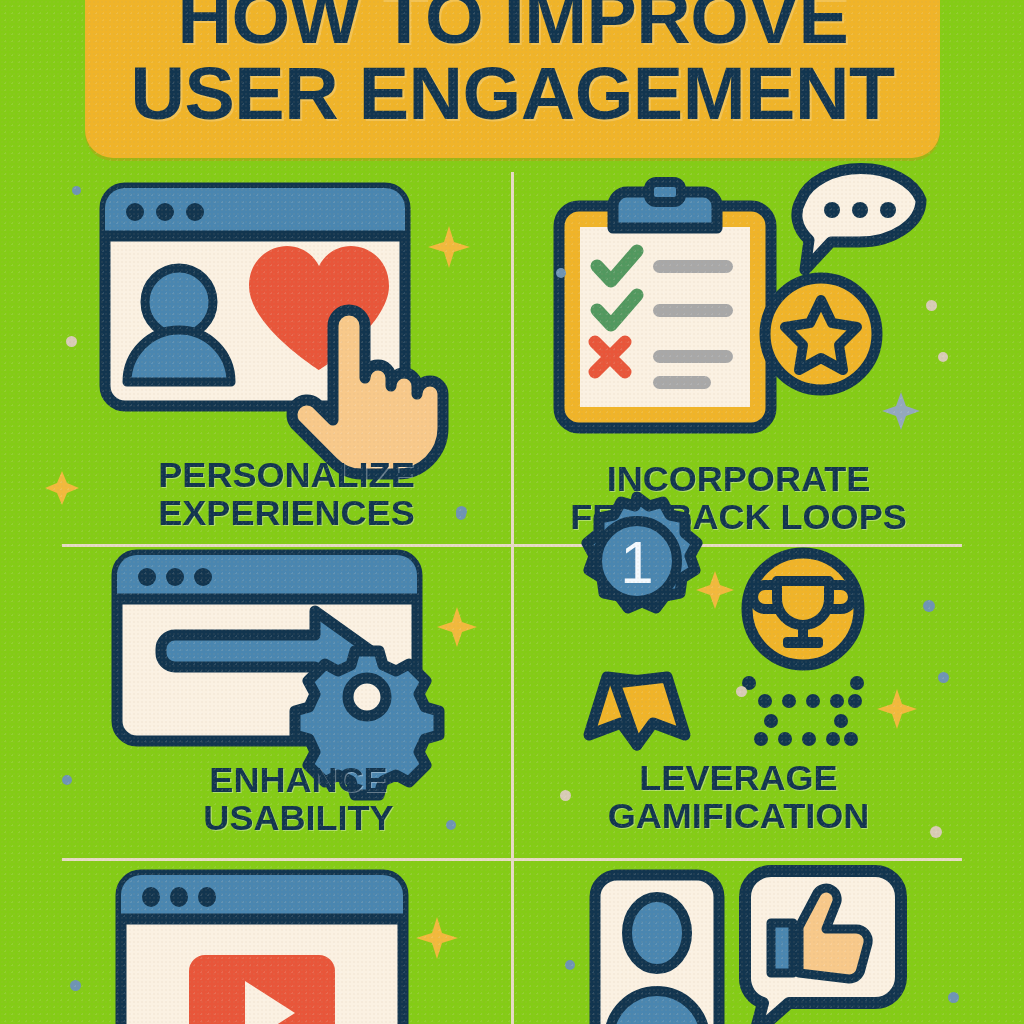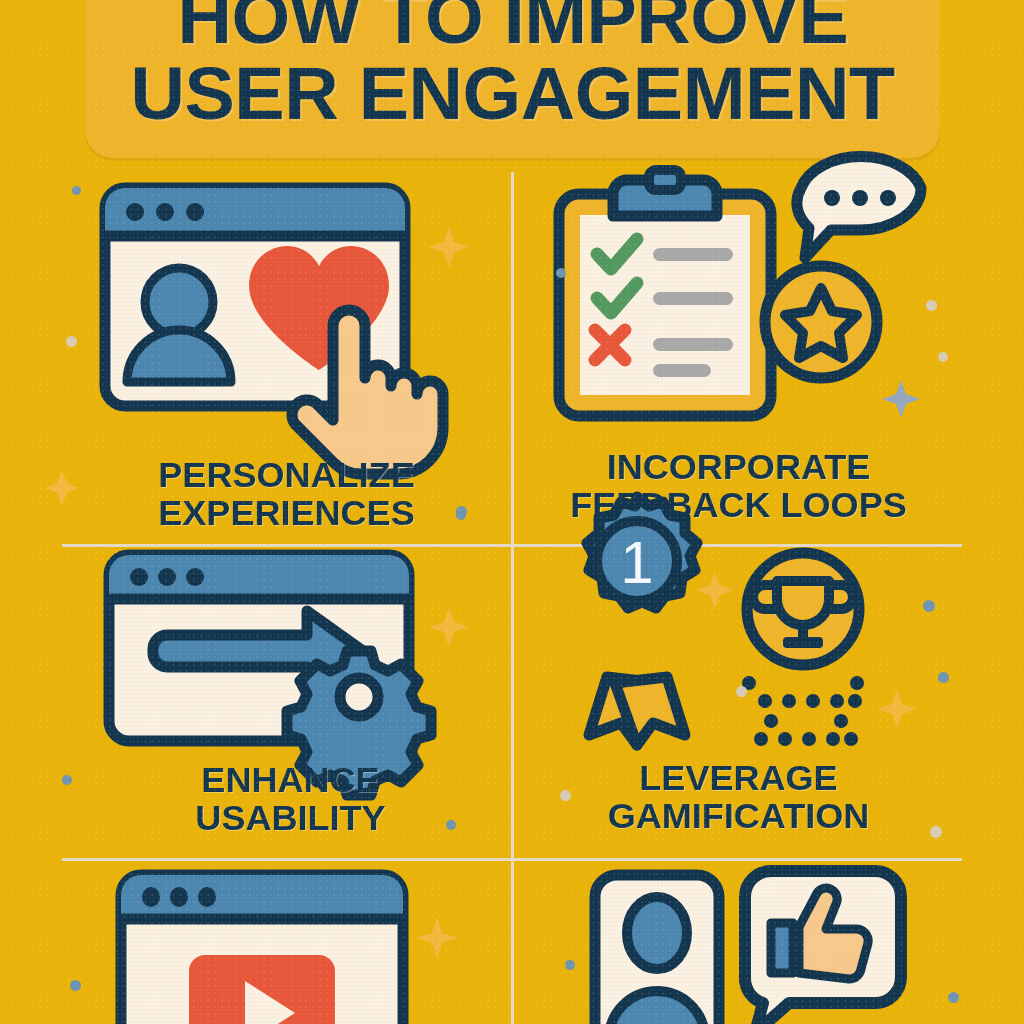--- a/index.html
+++ b/index.html
@@ -2,21 +2,21 @@
 <html><head>
 <meta charset="utf-8">
 <style>
   html,body{margin:0;padding:0;}
   body{
     width:1024px;height:1024px;overflow:hidden;
     background:#FBF1E2;
     font-family:"Liberation Sans", sans-serif;
     position:relative;
   }
-  .page{position:relative;width:1024px;height:1024px;overflow:hidden;background:#eab308;}
+  .page{position:relative;width:1024px;height:1024px;overflow:hidden;background:#84cc16;}
 
   
   .grain{
     position:absolute;inset:0;pointer-events:none;z-index:40;opacity:.5;
     background-image:
       radial-gradient(rgba(180,160,130,.16) 1px, transparent 1px),
       radial-gradient(rgba(255,255,255,.22) 1px, transparent 1px);
     background-size:4px 4px, 7px 7px;
     background-position:0 0, 2px 3px;
   }
@@ -47,22 +47,22 @@
   .grid{
     position:absolute;left:62px;top:172px;width:900px;height:860px;z-index:6;
   }
   .vdiv{position:absolute;top:0;bottom:0;left:449px;width:3px;background:#E6DAC4;}
   .hdiv{position:absolute;left:0;right:0;height:3px;background:#E6DAC4;}
   .hdiv.r1{top:372px;}
   .hdiv.r2{top:686px;}
 
   .cell{position:absolute;width:449px;box-sizing:border-box;}
   .c1{left:0;top:8px;height:372px;}
-  .c2{left:452px;top:0;height:372px;}
-  .c3{left:4px;top:375px;height:311px;}
+  .c2{left:452px;top:12px;height:372px;}
+  .c3{left:12px;top:375px;height:311px;}
   .c4{left:452px;top:375px;height:311px;}
   .c5{left:0;top:689px;height:171px;overflow:hidden;}
   .c6{left:452px;top:689px;height:171px;overflow:hidden;}
 
   .art{position:relative;width:100%;display:flex;justify-content:center;}
   .label{
     text-align:center;
     color:#12354F;
     font-family:"Liberation Sans Narrow","Liberation Sans",sans-serif;
     font-weight:700;

